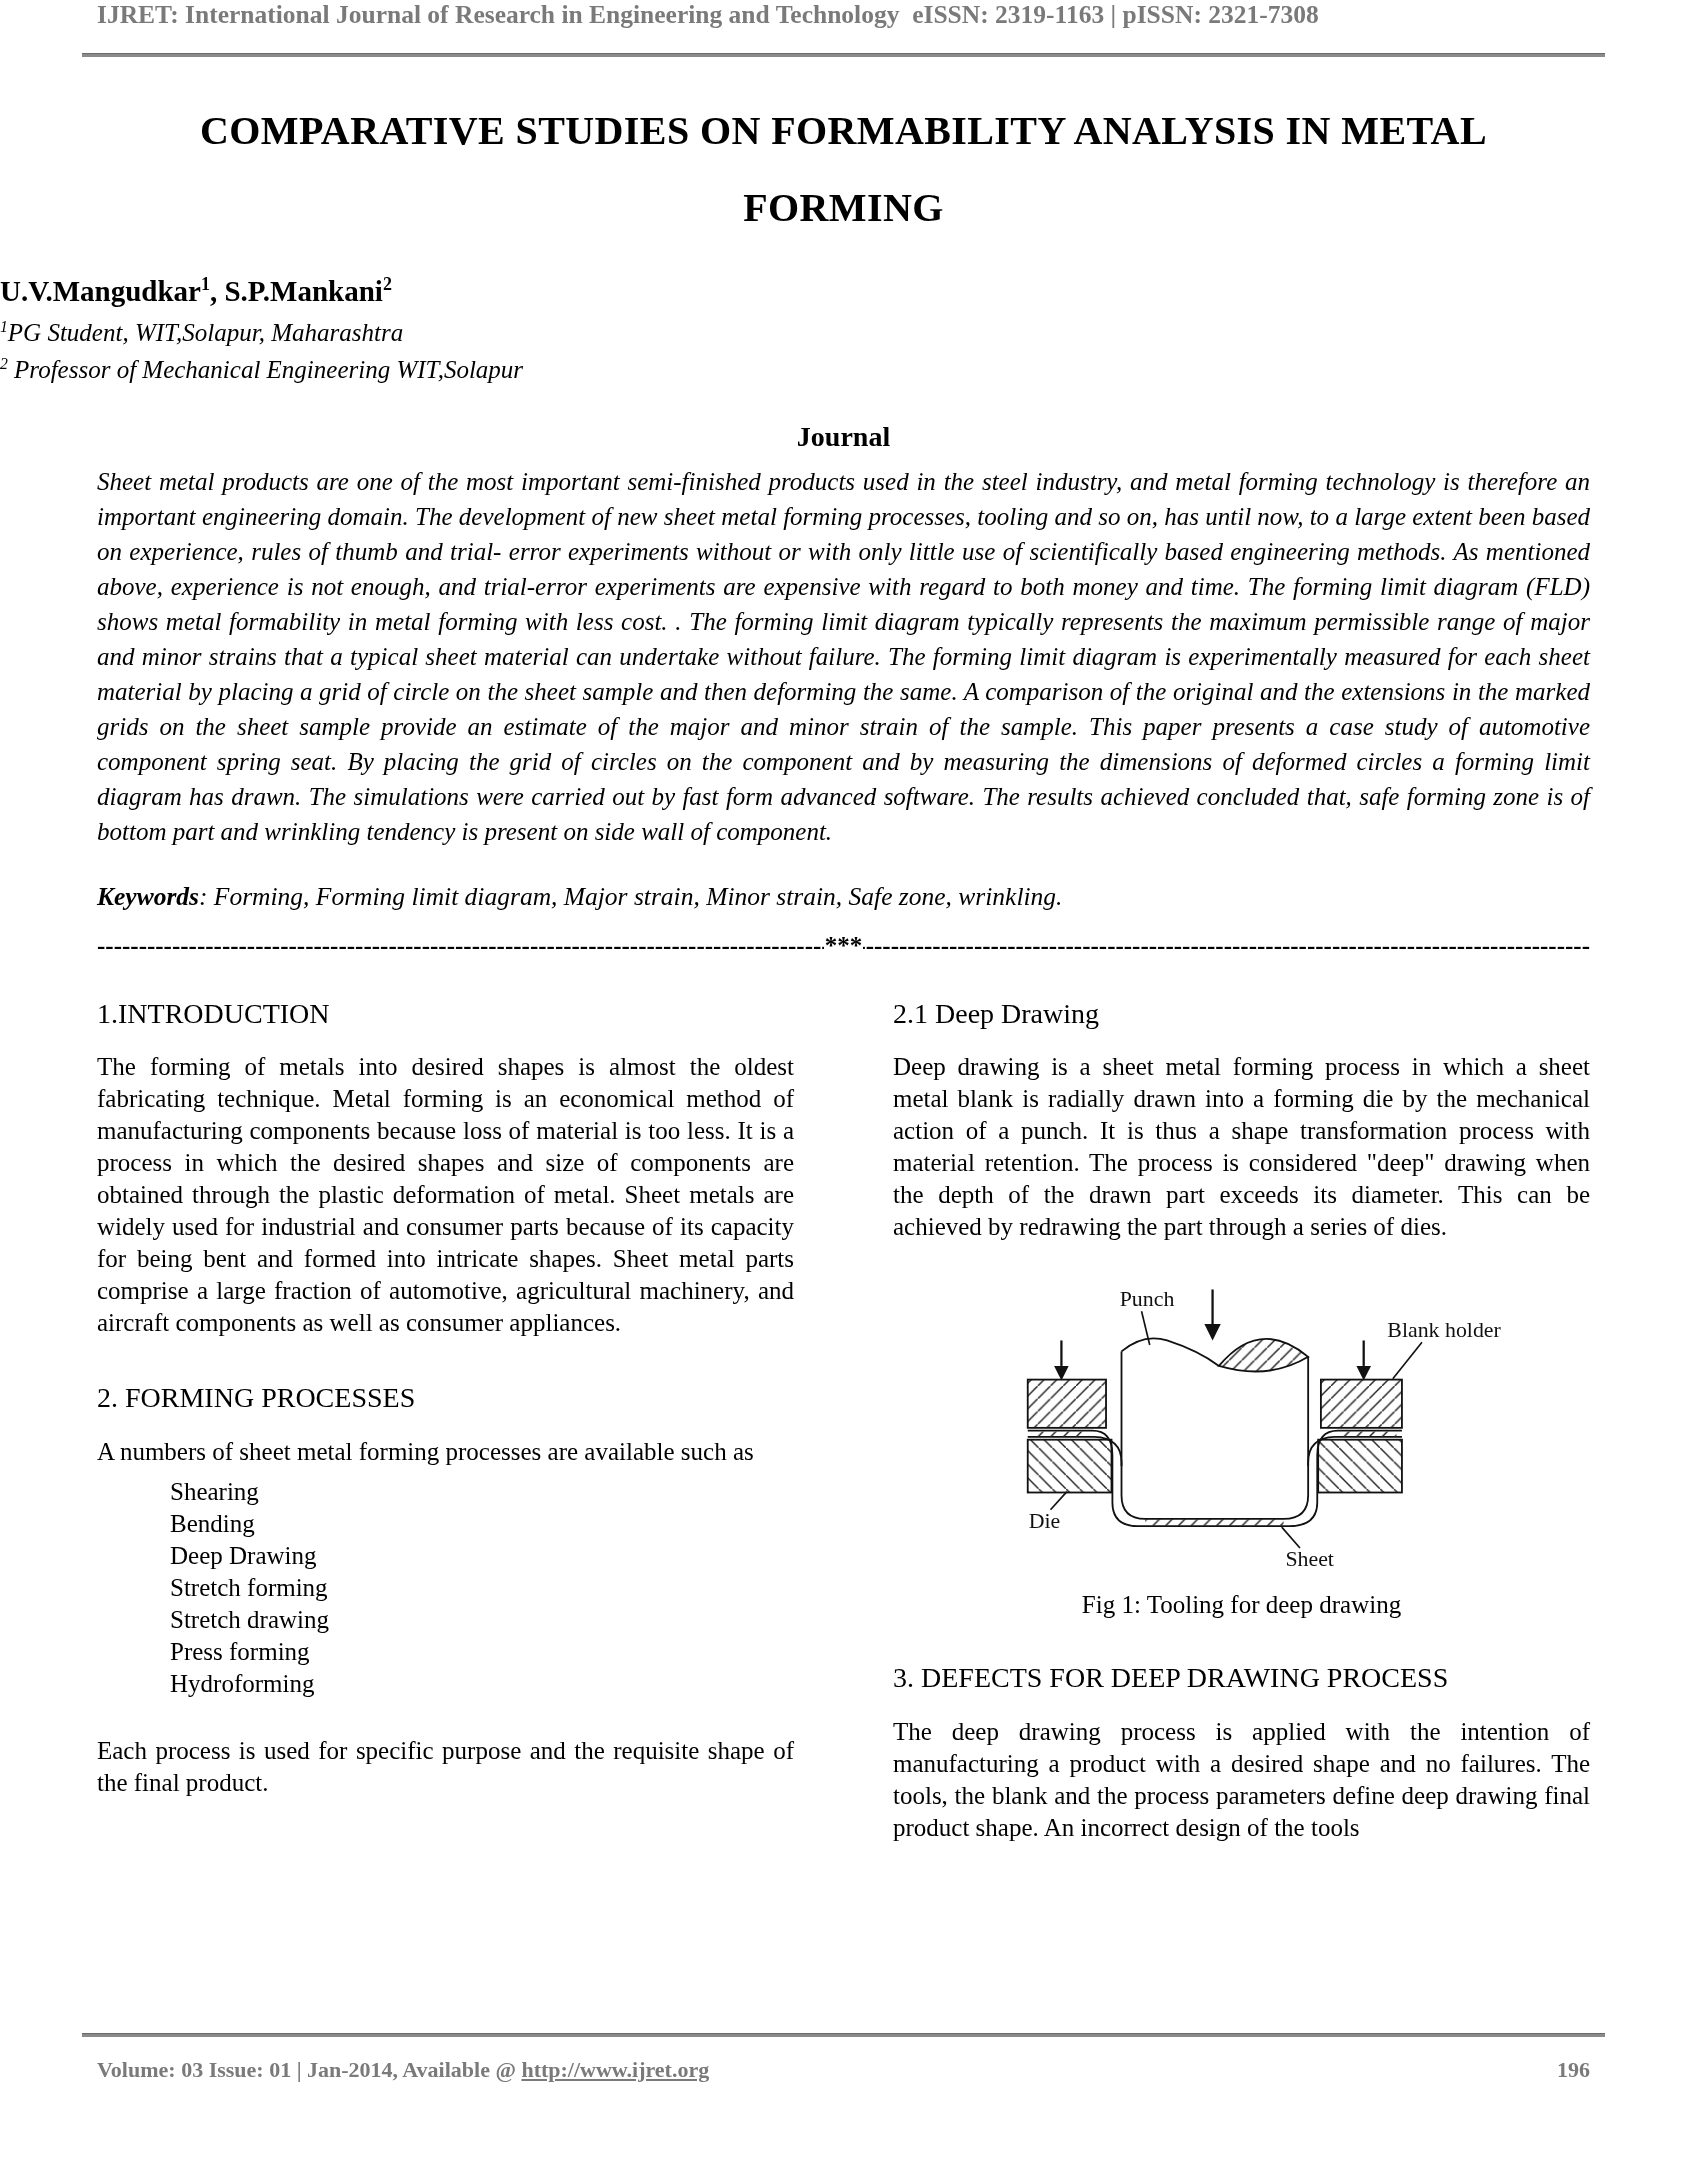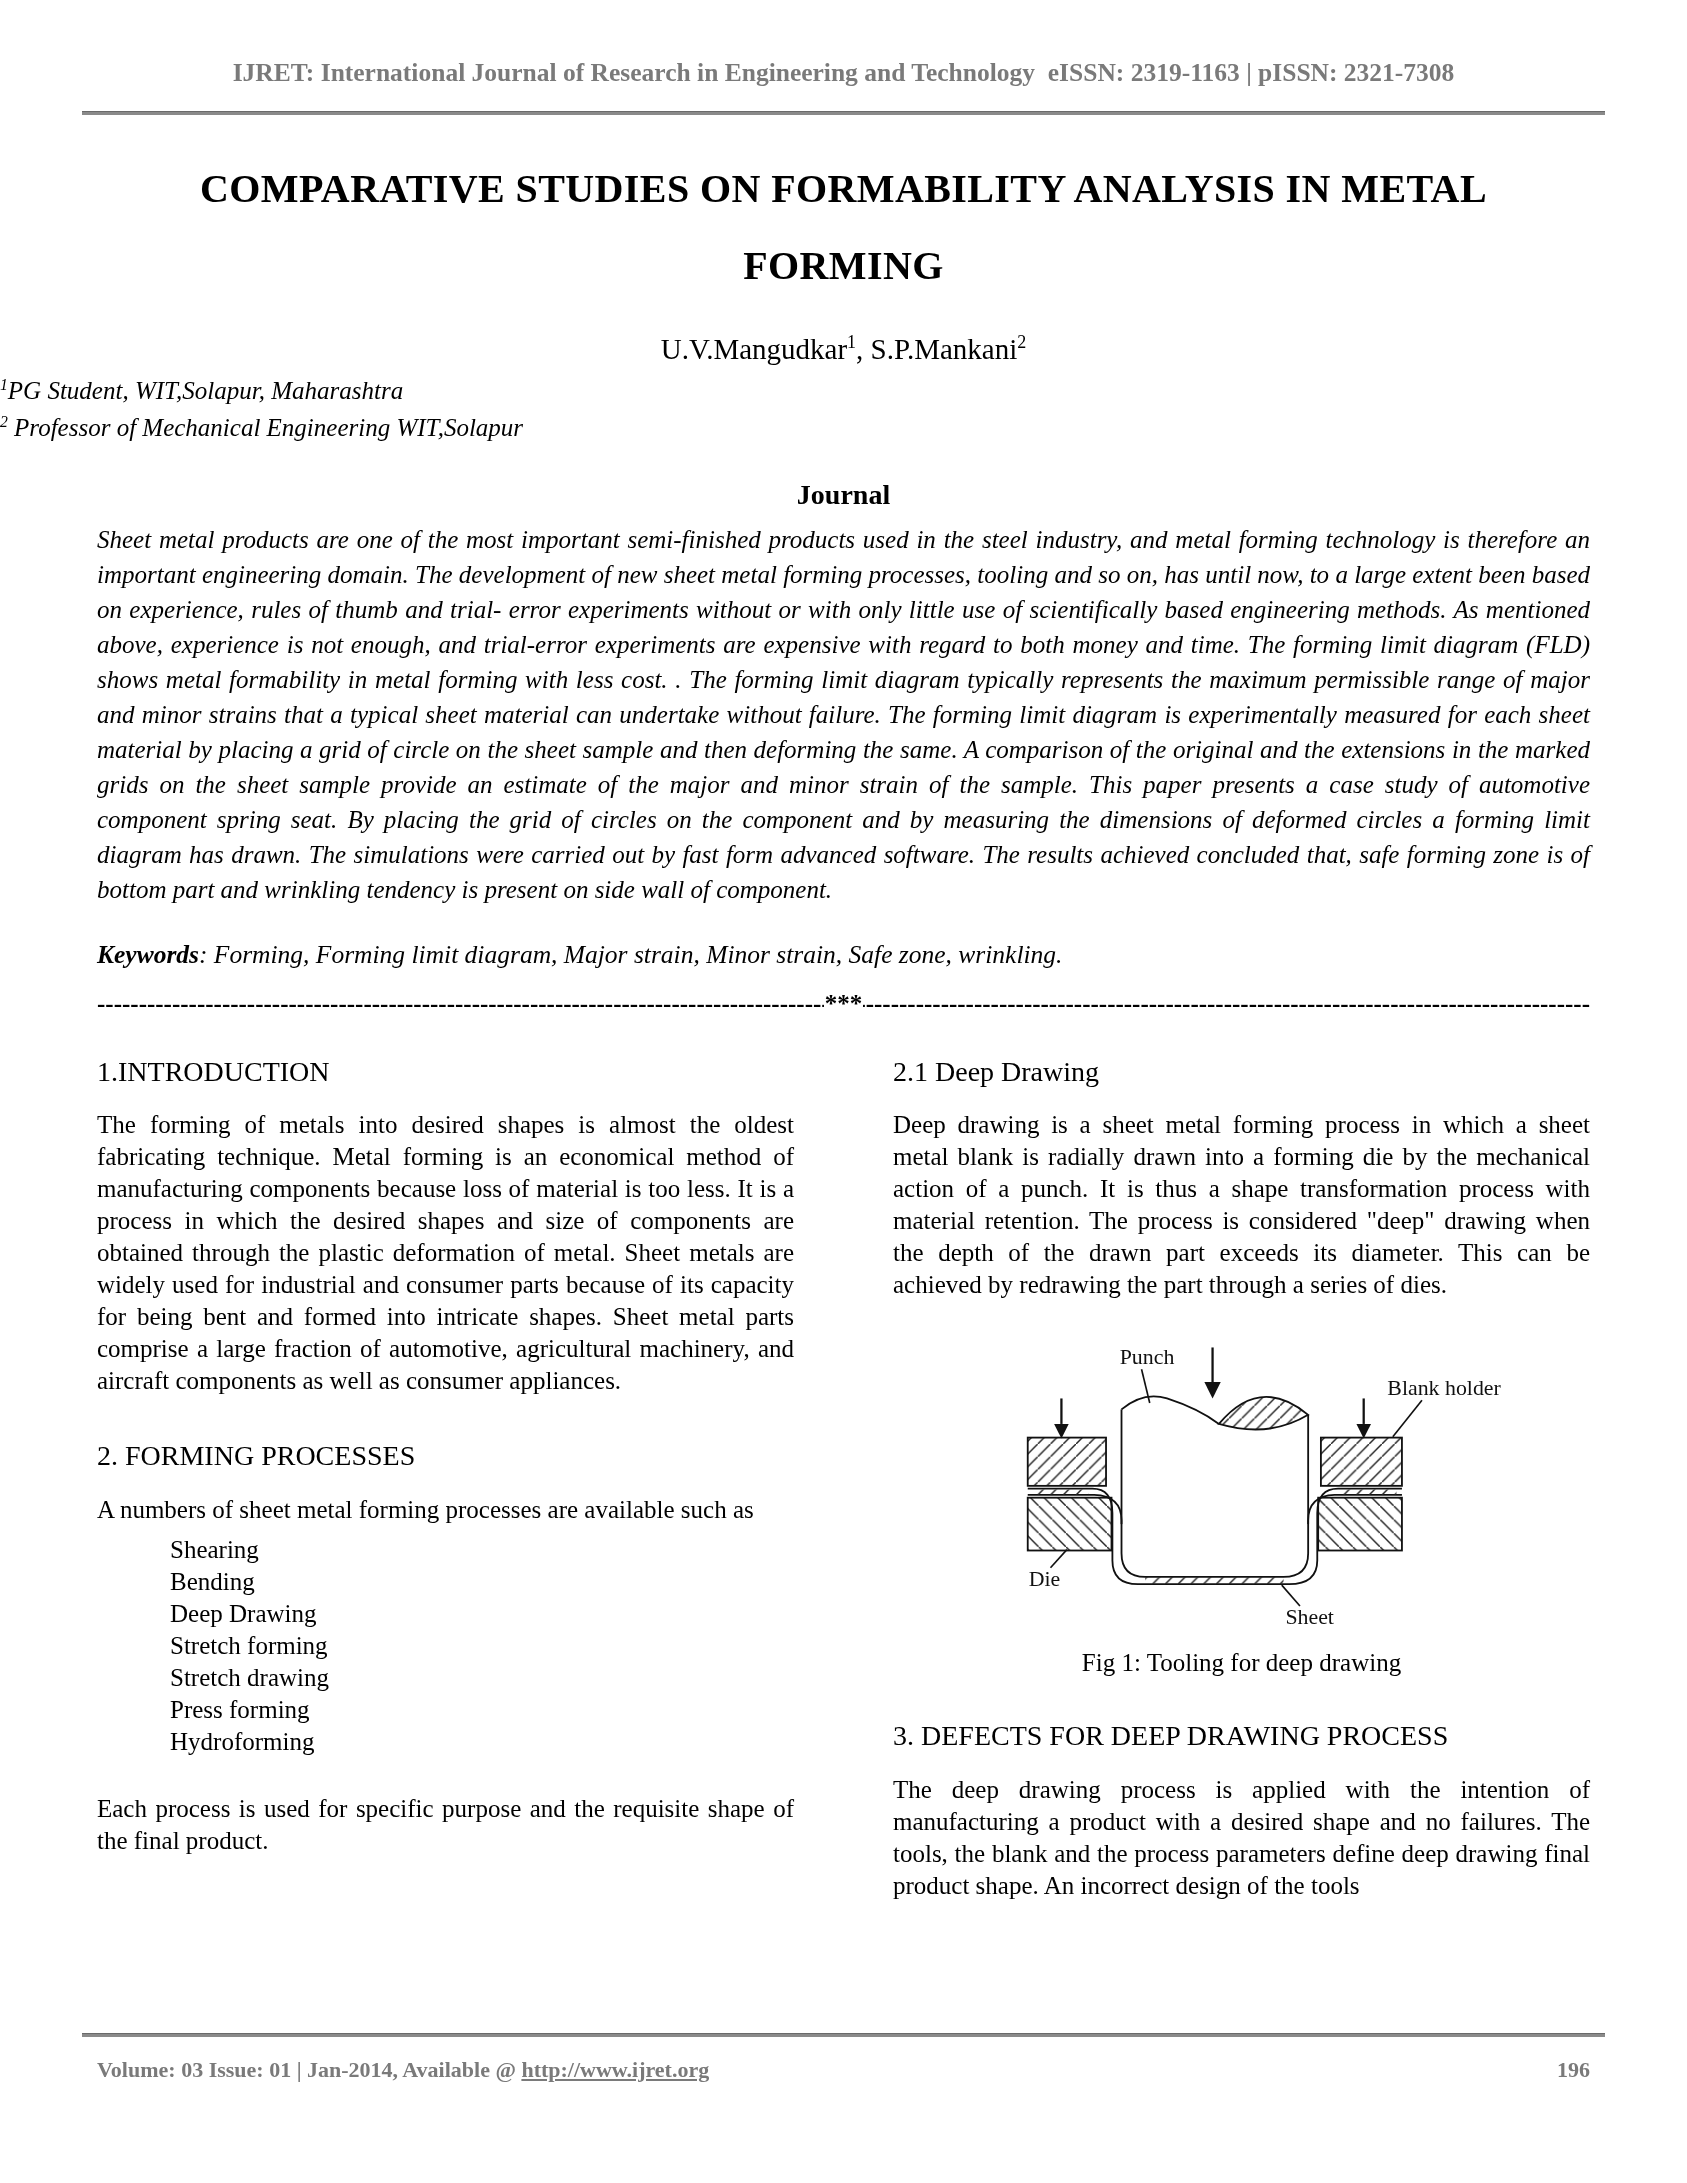--- a/index.html
+++ b/index.html
@@ -2,38 +2,38 @@
 <html style="font-size:13px"><head>
 <meta charset="utf-8">
 <style>
   html,body { margin:0; padding:0; background:#ffffff; }
   .page {
     position:relative; width:1687px; height:2183px; background:#ffffff;
     font-family:"Liberation Serif", serif; color:#000; overflow:hidden;
   }
   
   .hdr {
-    padding-top:58px; margin:0 97px; color:#7a7a7a; font-weight:bold;
-    font-size:25.5px; white-space:pre-wrap;text-align:center;
+    margin:0 97px; color:#7a7a7a; font-weight:bold;
+    font-size:25.5px; white-space:pre-wrap;
   }
   .rule { height:3.3px; background:#8a8a8a; border-top:0.8px solid #6a6a6a; }
   .rule-top { margin:23px 82px 0 82px; }
   .rule-bottom { position:absolute; left:82px; right:82px; top:2033px; }
   .footer {
     position:absolute; left:97px; right:97px; top:2057px;
     display:flex; justify-content:space-between; align-items:baseline;
     color:#7a7a7a; font-weight:bold; font-size:22px;
   }
   .footer a { color:#7a7a7a; text-decoration:underline; cursor:pointer; }
   
   .title {
     margin:35px 91px 0 91px; text-align:center; font-weight:bold;
     font-size:40px; line-height:77px; letter-spacing:0.4px;
   }
-  .authors { margin-top:28px; text-align:center; font-weight:normal; font-size:29px; }
+  .authors { margin-top:28px; font-weight:bold; font-size:29px; }
   .authors sup { font-size:18px; }
   .affils { margin-top:3px; text-align:left; font-style:italic; font-size:25px; line-height:31px; }
   .affils sup { font-size:15.7px; font-style:italic; }
   
   .abs-head { margin-top:35px; text-align:center; font-weight:bold; font-size:28px; }
   .abstract {
     margin:11.5px 97px 0 97px; font-style:italic; font-size:25px;
     line-height:35px; text-align:justify;
   }
   .keywords { margin:33px 97px 0 97px; font-size:25.5px; font-style:italic; }

